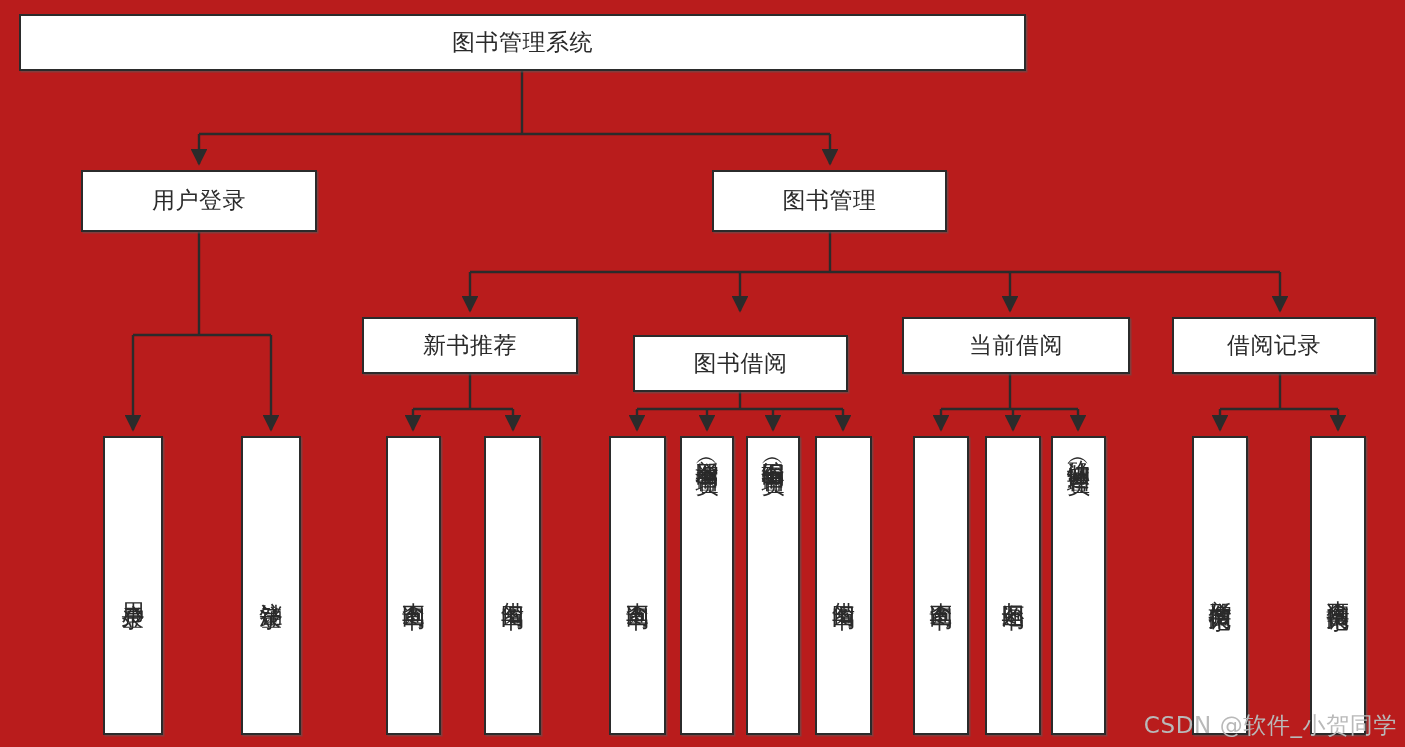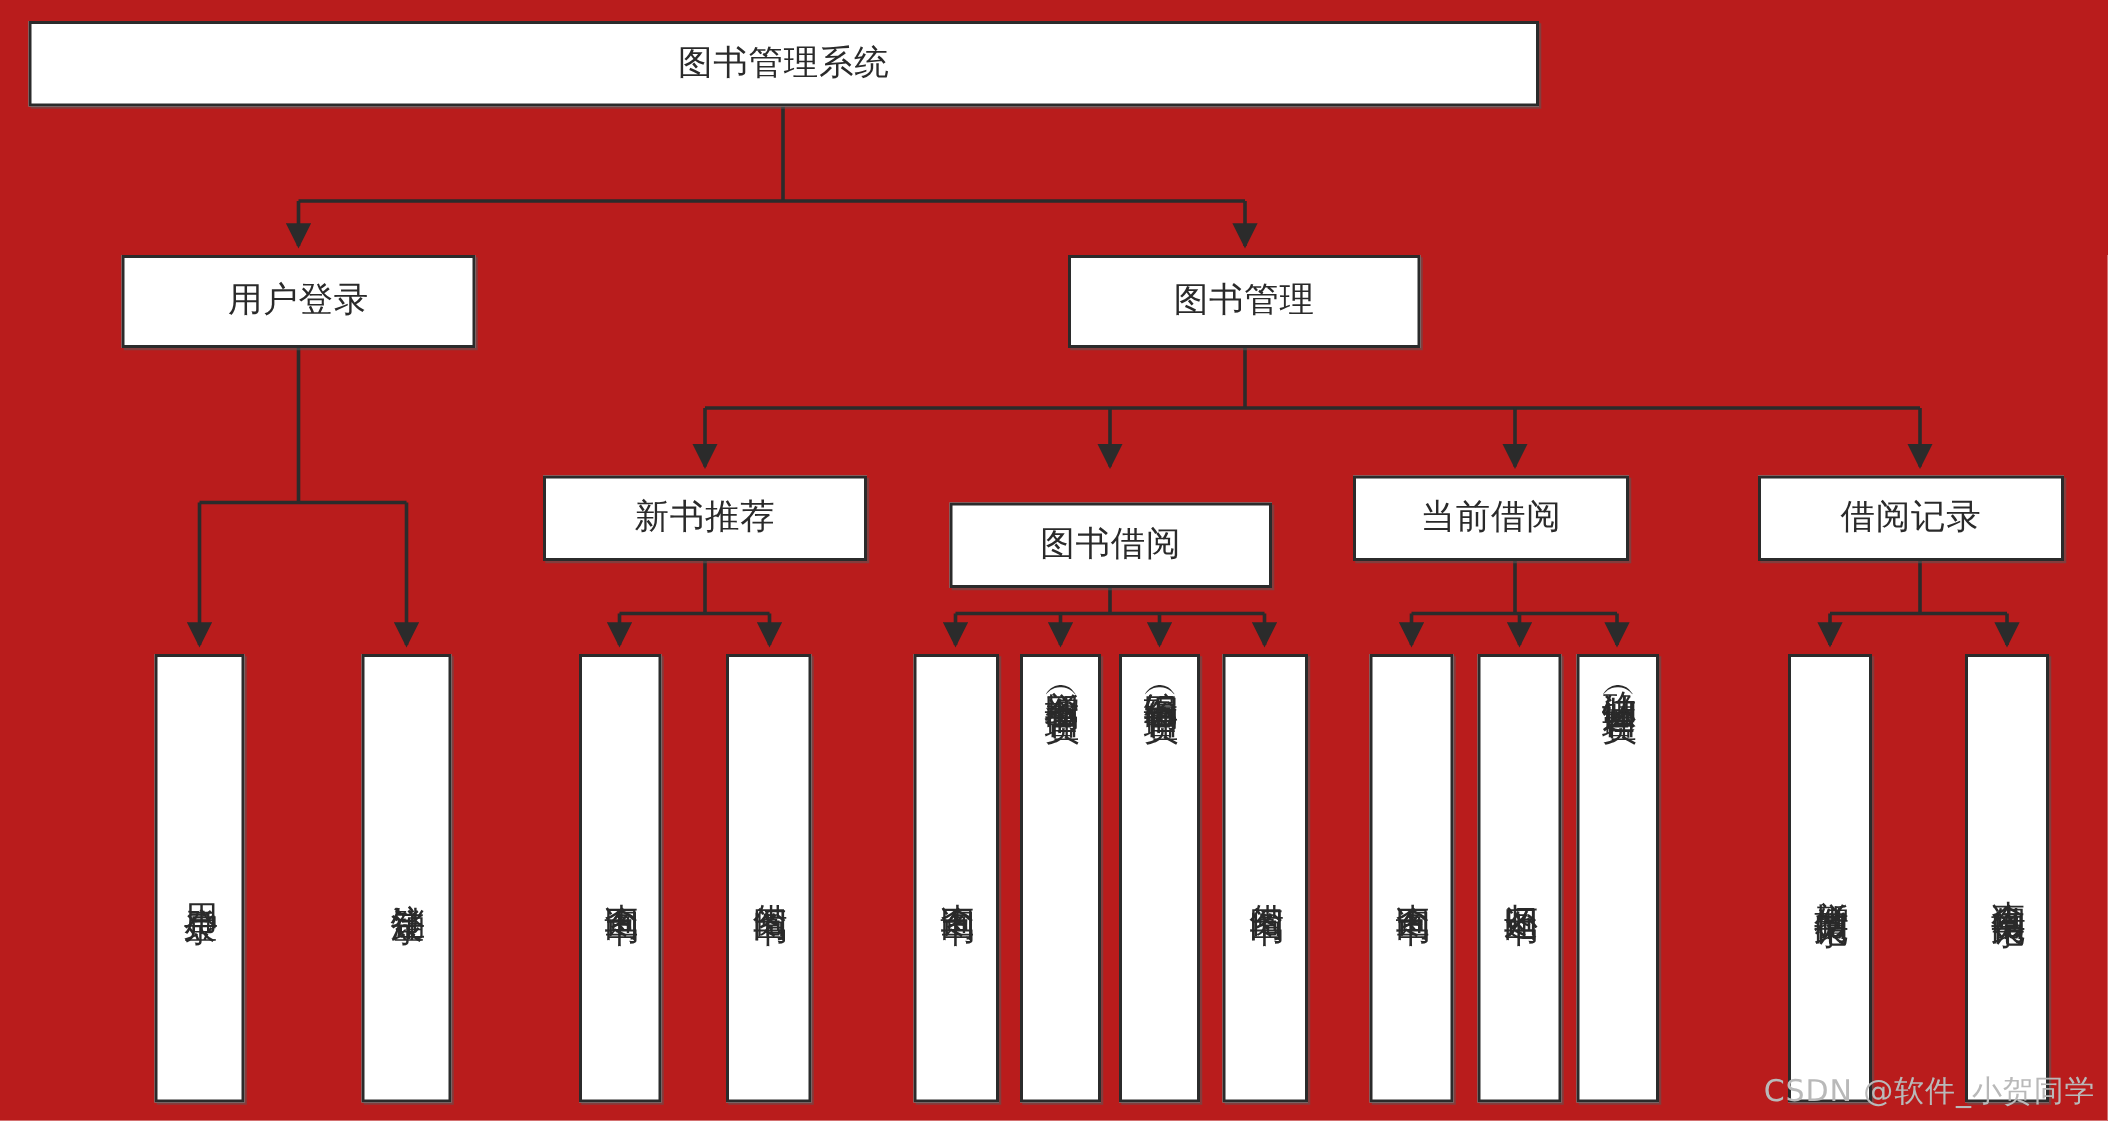--- a/index.html
+++ b/index.html
@@ -63,21 +63,21 @@
     white-space: normal;
     max-height: 100%;
   }
   .node.vertical.centered {
     align-items: center;
   }
   #watermark {
     position: absolute;
     right: 8px;
     bottom: 6px;
-    font-size: 20px;
+    font-size: 23px;
     color: #b9b9b9;
     letter-spacing: 0.6px;
     white-space: nowrap;
     user-select: none;
   }
 </style>
 </head>
 <body>
 
 <div id="diagram">
@@ -142,21 +142,21 @@
   <div class="node horizontal" style="left: 362px; top: 317px; width: 216px; height: 57px;">
     <span class="node-label">新书推荐</span>
   </div>
 
   <div class="node horizontal" style="left: 712px; top: 170px; width: 235px; height: 62px;">
     <span class="node-label">图书管理</span>
   </div>
   <div class="node horizontal" style="left: 633px; top: 335px; width: 215px; height: 57px;">
     <span class="node-label">图书借阅</span>
   </div>
-  <div class="node horizontal" style="left: 902px; top: 317px; width: 184px; height: 57px;">
+  <div class="node horizontal" style="left: 902px; top: 317px; width: 228px; height: 57px;">
     <span class="node-label">当前借阅</span>
   </div>
   <div class="node horizontal" style="left: 1172px; top: 317px; width: 204px; height: 57px;">
     <span class="node-label">借阅记录</span>
   </div>
 
   <div class="node vertical centered" style="left: 103px; top: 436px; width: 60px; height: 299px;">
     <span class="node-label">用户登录</span>
   </div>
   <div class="node vertical centered" style="left: 241px; top: 436px; width: 60px; height: 299px;">

